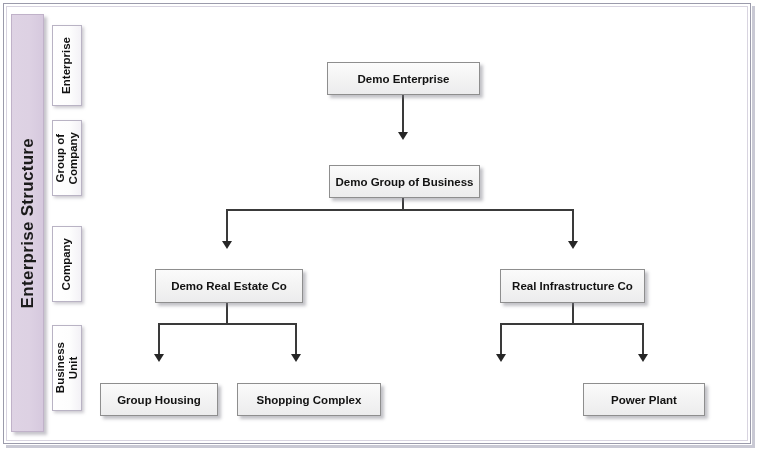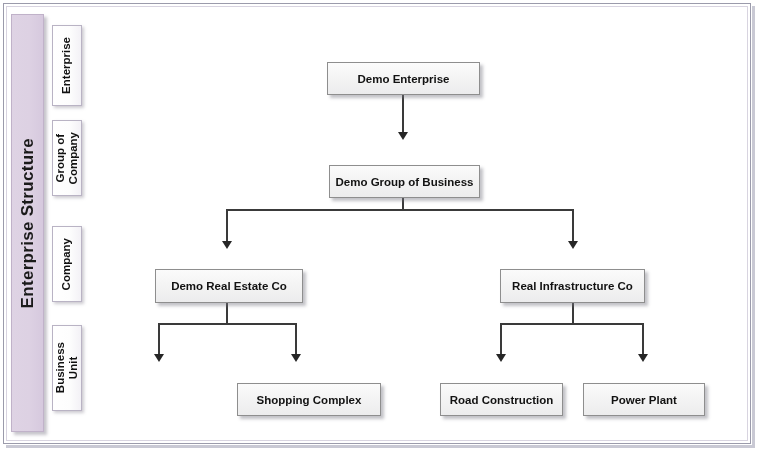--- a/index.html
+++ b/index.html
@@ -203,26 +203,26 @@
   </div>
 
   <div class="node" style="left:155px; top:249px; width:148px; height:34px;">
     <span>Demo Real Estate Co</span>
   </div>
 
   <div class="node" style="left:500px; top:249px; width:145px; height:34px;">
     <span>Real Infrastructure Co</span>
   </div>
 
+  <div class="node" style="left:100px; top:363px; width:118px; height:33px;">
+    <span>Group Housing</span>
+  </div>
 
   <div class="node" style="left:237px; top:363px; width:144px; height:33px;justify-content:center;">
     <span>Shopping Complex</span>
   </div>
 
-  <div class="node" style="left:440px; top:363px; width:123px; height:33px;">
-    <span>Road Construction</span>
-  </div>
 
   <div class="node" style="left:583px; top:363px; width:122px; height:33px;">
     <span>Power Plant</span>
   </div>
 
 </div>
 
 </body></html>

